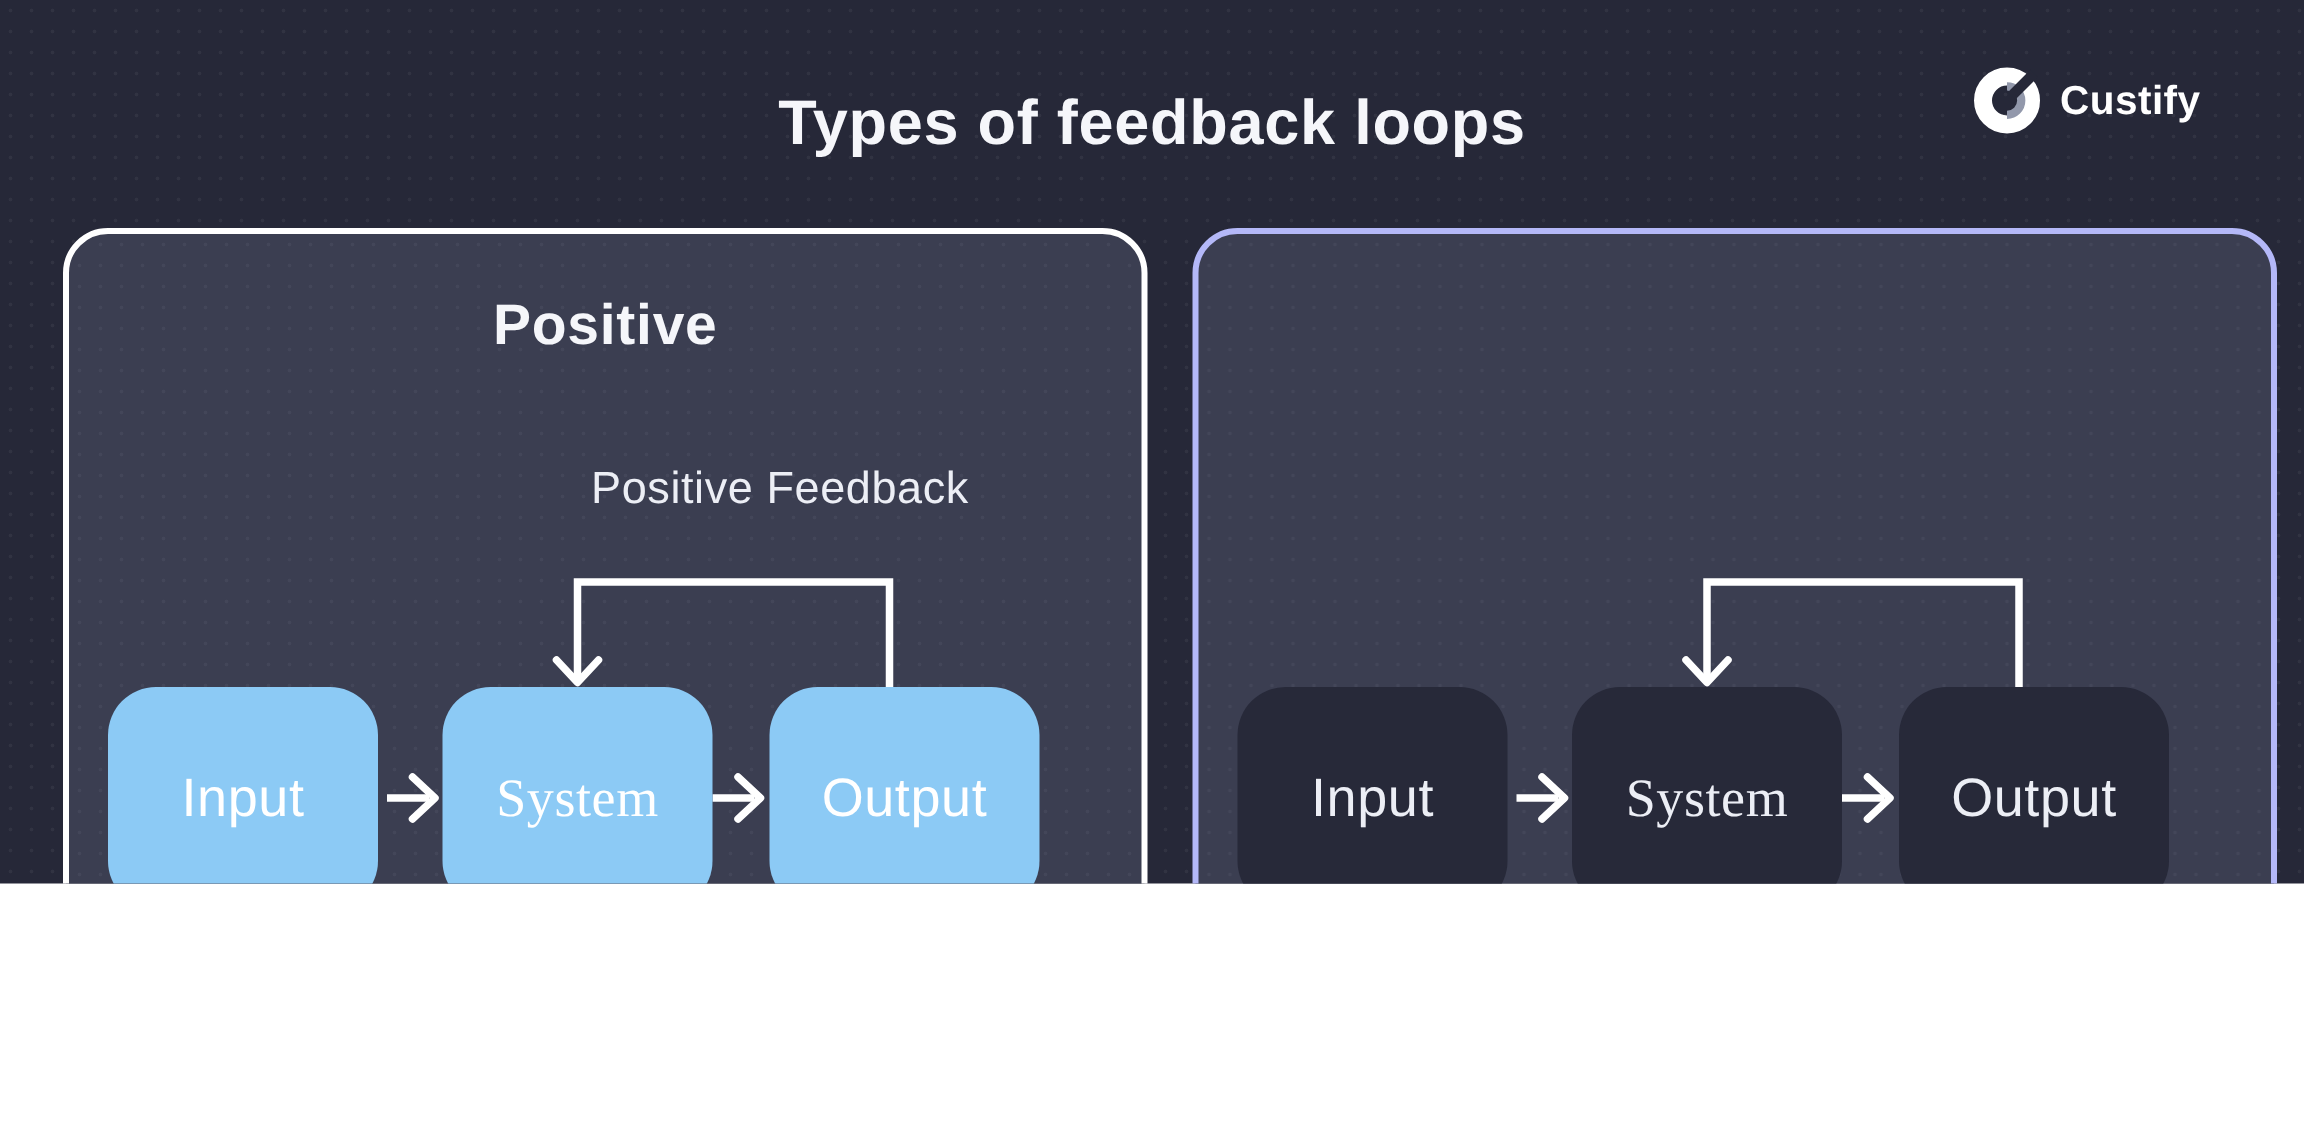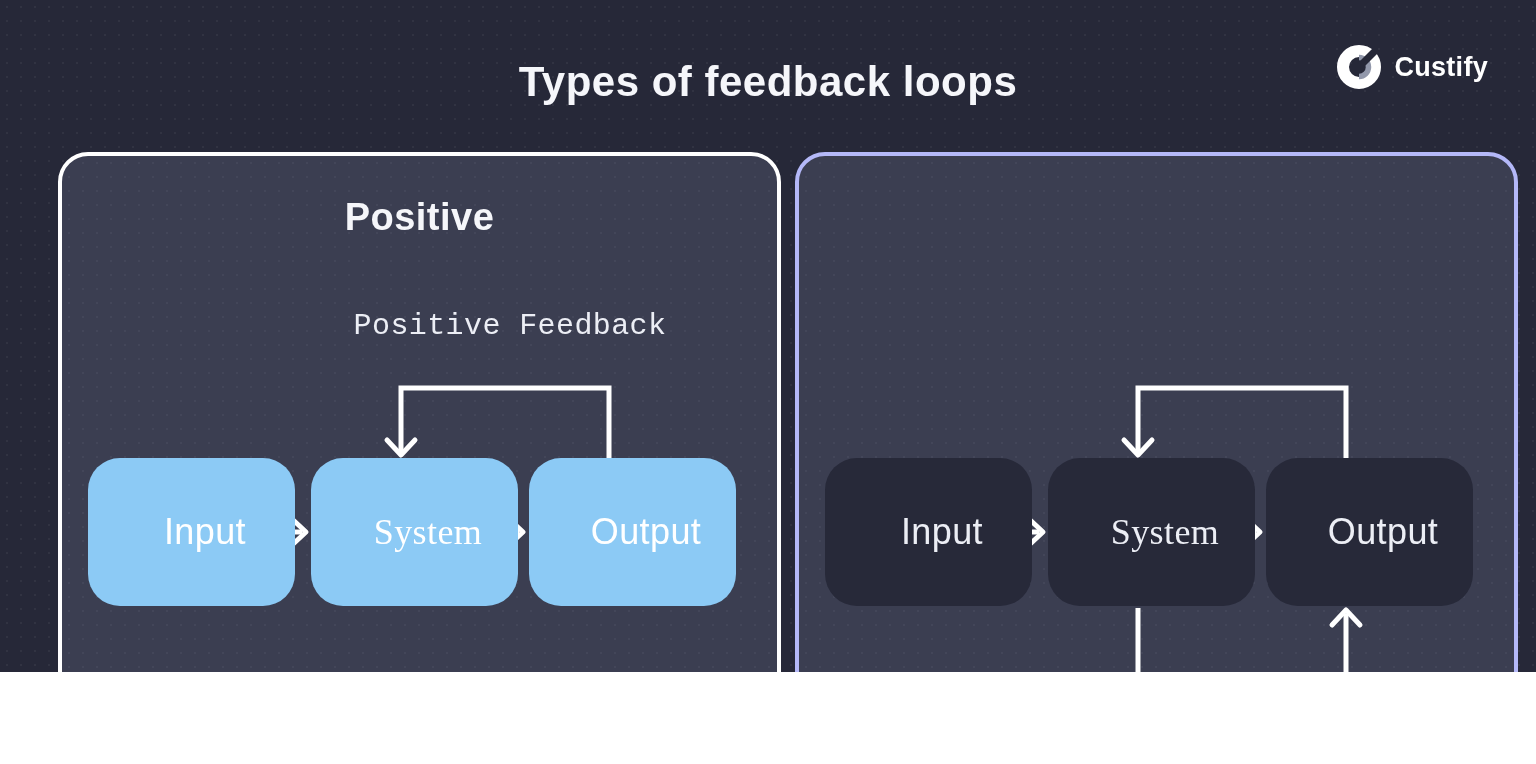--- a/index.html
+++ b/index.html
@@ -1,21 +1,21 @@
 <!DOCTYPE html>
 <html style="--background: #262838; --panel-background: #3b3e51; --positive-border: #ffffff; --negative-border: #b4b8f8; --positive-box: #8ccaf5; --negative-box: #272939; --text-primary: #f5f6fa; --text-secondary: #eceef5; --connector: #ffffff; --logo-accent: #9298ab;"><head>
 <meta charset="utf-8">
 <style>
   html, body { margin: 0; padding: 0; }
   body { font-family: "Liberation Sans", sans-serif; }
 
   .page {
     position: relative;
     width: 1536px;
-    height: 672px;
+    height: 589px;
     overflow: hidden;
     background-color: var(--background, #262838);
     background-image: radial-gradient(rgba(255,255,255,0.05) 1.2px, transparent 1.4px);
     background-size: 14px 14px;
     color: var(--text-primary, #f5f6fa);
   }
 
   .page-title {
     position: absolute;
     top: 58px;
@@ -25,21 +25,21 @@
     text-align: center;
     font-size: 42px;
     font-weight: 700;
     letter-spacing: 0.5px;
     color: var(--text-primary, #f5f6fa);
   }
 
   .logo {
     position: absolute;
     top: 44px;
-    right: 48px;
+    right: 69px;
     display: flex;
     align-items: center;
     gap: 12px;
   }
   .logo-text {
     font-size: 27px;
     font-weight: 700;
     letter-spacing: 0.3px;
     color: #ffffff;
   }
@@ -49,21 +49,21 @@
     top: 152px;
     width: 723px;
     height: 568px;
     box-sizing: border-box;
     border-radius: 30px;
     border: 4px solid #ffffff;
     background-color: var(--panel-background, #3b3e51);
     background-image: radial-gradient(rgba(255,255,255,0.045) 1.2px, transparent 1.4px);
     background-size: 14px 14px;
   }
-  .panel-positive { left: 42px;  border-color: var(--positive-border, #ffffff); margin-left: 16px; }
+  .panel-positive { left: 42px;  border-color: var(--positive-border, #ffffff); }
   .panel-negative { left: 795px; border-color: var(--negative-border, #b4b8f8); }
 
   .panel-title {
     margin: 40px 0 0 0;
     text-align: center;
     font-size: 38px;
     font-weight: 700;
     letter-spacing: 0.5px;
     color: var(--text-primary, #f5f6fa);
   }
@@ -71,21 +71,21 @@
   .feedback-label {
     position: absolute;
     top: 153px;
     transform: translateX(-50%);
     font-size: 30px;
     font-weight: 400;
     letter-spacing: 0.4px;
     white-space: nowrap;
     color: var(--text-secondary, #eceef5);
   }
-  .panel-positive .feedback-label { left: 448px; font-family: Liberation Mono, monospace; }
+  .panel-positive .feedback-label { left: 474px; }
   .panel-negative .feedback-label { left: 438px; }
 
   .connectors {
     position: absolute;
     left: 0;
     top: 0;
     width: 715px;
     height: 560px;
     pointer-events: none;
   }
@@ -104,21 +104,20 @@
     top: 302px;
     width: 180px;
     height: 148px;
     border-radius: 32px;
     display: flex;
     align-items: center;
     justify-content: center;
     font-size: 36px;
     font-weight: 400;
     letter-spacing: 0.4px;
-    padding-left: 27px;
   }
   .panel-positive .flow-box { background: var(--positive-box, #8ecdf6); color: #ffffff; }
   .panel-negative .flow-box { background: var(--negative-box, #282a3d); color: var(--text-secondary, #eceef5); }
   .flow-box.pos-0 { left: 26px; }
   .flow-box.pos-1 { left: 249px; font-family: Liberation Serif, serif; }
   .flow-box.pos-2 { left: 467px; text-align: center; }
 </style>
 </head>
 <body>
 

